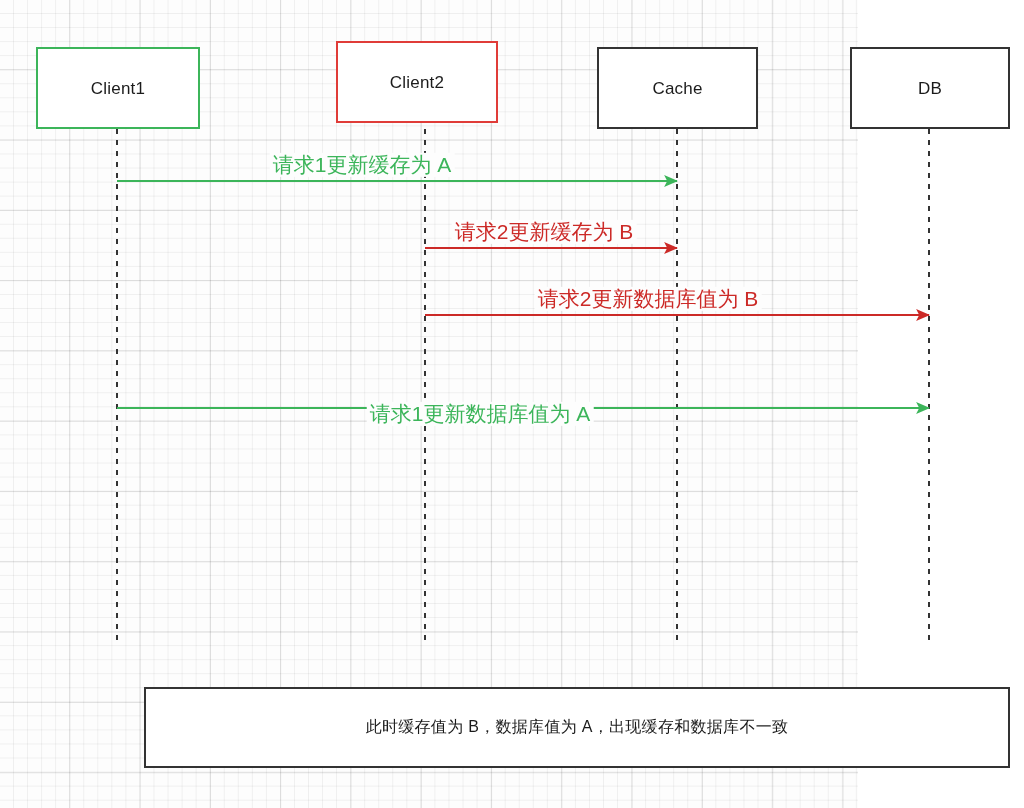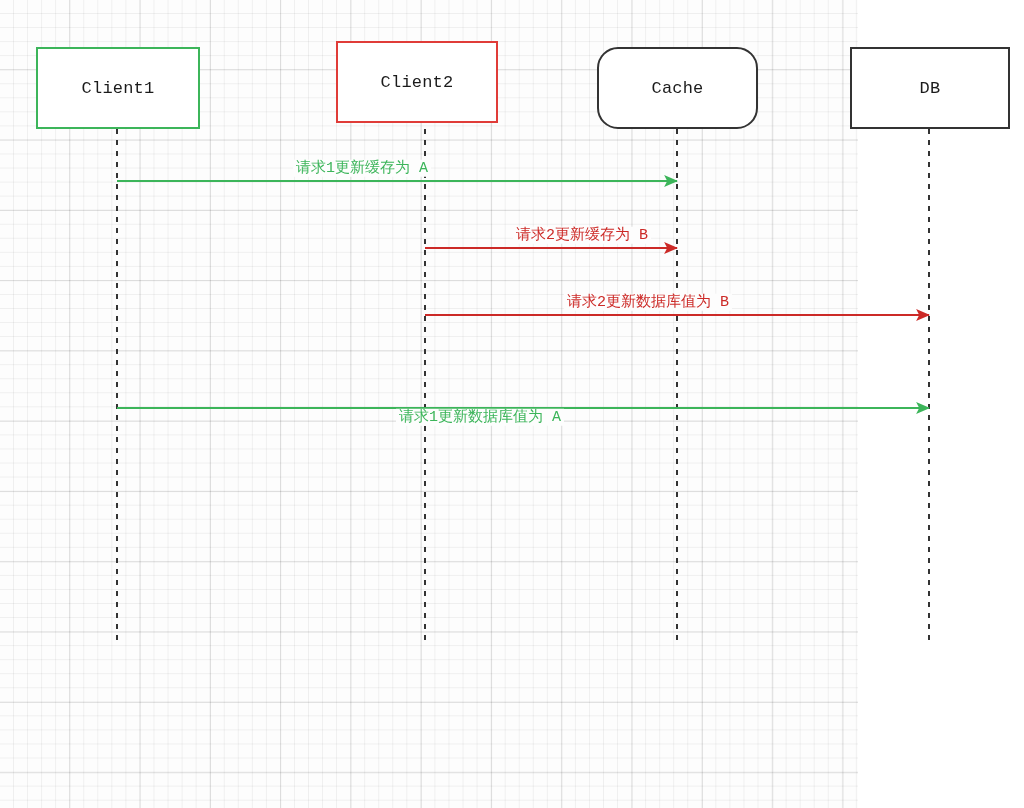--- a/index.html
+++ b/index.html
@@ -23,21 +23,20 @@
       linear-gradient(to right, rgba(0,0,0,0.055) 1px, transparent 1px),
       linear-gradient(to bottom, rgba(0,0,0,0.055) 1px, transparent 1px),
       linear-gradient(to right, rgba(0,0,0,0.10) 1px, transparent 1px),
       linear-gradient(to bottom, rgba(0,0,0,0.10) 1px, transparent 1px);
     background-size:
       14.06px 14.06px,
       14.06px 14.06px,
       70.3px 70.3px,
       70.3px 70.3px;
     background-position: -1px -1px, -1px -1px, -1px -1px, -1px -1px;
-    font-family: Liberation Mono, monospace;
   }
 
   #svg-layer {
     position: absolute;
     left: 0;
     top: 0;
     width: 1024px;
     height: 808px;
   }
 
@@ -55,21 +54,21 @@
     font-size: 17px;
     color: #1b1b1b;
     letter-spacing: 0.2px;
     line-height: 1;
   }
 
   .msg-label {
     position: absolute;
     transform: translate(-50%, -100%);
     white-space: nowrap;
-    font-size: 15px;
+    font-size: 21px;
     line-height: 1.15;
     padding: 0 3px;
     background-color: #fdfdfd;
     text-align: right;
   }
 
   .note-box {
     position: absolute;
     box-sizing: border-box;
     background-color: #ffffff;
@@ -113,28 +112,31 @@
       </g>
   </svg>
 
   <div id="participants-layer">
       <div class="participant-box" style="left: 36px; top: 47px; width: 164px; height: 82px; border-color: rgb(60, 181, 90);">
         <span class="participant-label">Client1</span>
       </div>
       <div class="participant-box" style="left: 336px; top: 41px; width: 162px; height: 82px; border-color: rgb(224, 60, 56);">
         <span class="participant-label">Client2</span>
       </div>
-      <div class="participant-box" style="left: 597px; top: 47px; width: 161px; height: 82px; border-color: rgb(51, 51, 51); border-radius: 21px;">
+      <div class="participant-box" style="left: 597px; top: 47px; width: 161px; height: 82px; border-color: rgb(51, 51, 51);">
         <span class="participant-label">Cache</span>
       </div>
       <div class="participant-box" style="left: 850px; top: 47px; width: 160px; height: 82px; border-color: rgb(51, 51, 51);">
         <span class="participant-label">DB</span>
       </div>
     </div>
   <div id="labels-layer">
       <div class="msg-label" style="left: 362px; top: 177px; color: rgb(60, 181, 90);">请求1更新缓存为 A</div>
-      <div class="msg-label" style="left: 582px; top: 244px; color: rgb(204, 42, 39);">请求2更新缓存为 B</div>
+      <div class="msg-label" style="left: 544px; top: 244px; color: rgb(204, 42, 39);">请求2更新缓存为 B</div>
       <div class="msg-label" style="left: 648px; top: 311px; color: rgb(204, 42, 39);">请求2更新数据库值为 B</div>
       <div class="msg-label" style="left: 480px; top: 426px; color: rgb(60, 181, 90);">请求1更新数据库值为 A</div>
     </div>
 
+  <div class="note-box" id="note-box" style="left: 144px; top: 687px; width: 866px; height: 81px; border-color: rgb(51, 51, 51);">
+    <span class="note-text">此时缓存值为 B，数据库值为 A，出现缓存和数据库不一致</span>
+  </div>
 
 </div>
 
 </body></html>

